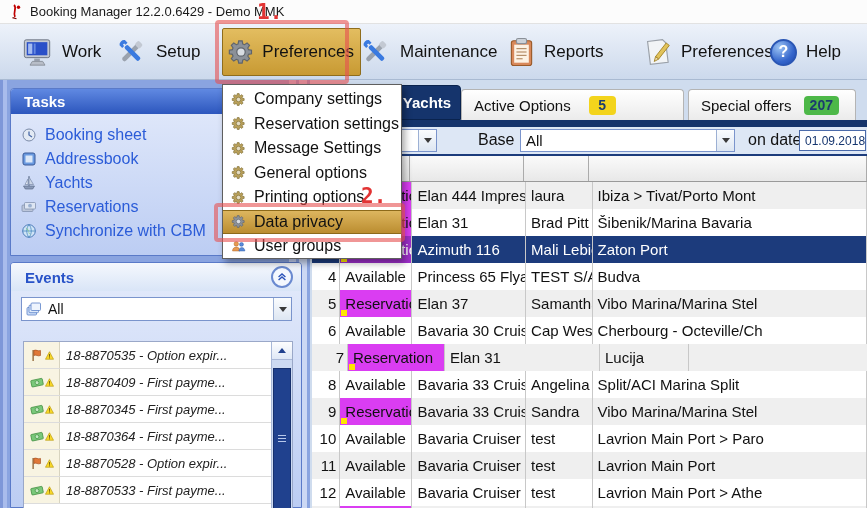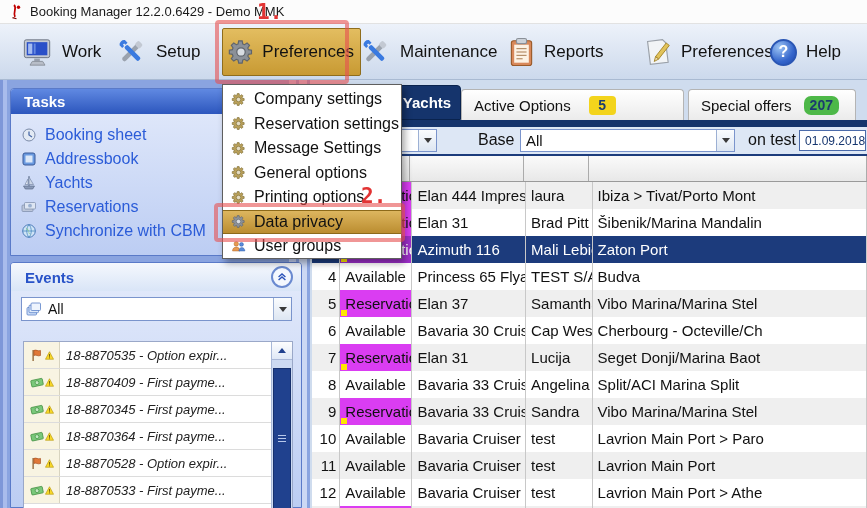--- a/index.html
+++ b/index.html
@@ -95,21 +95,21 @@
   .tab-active { left:83px; top:5px; width:68px; height:35px; background:#15346c;
     color:#fff; font-weight:bold; justify-content:center; border:1px solid #0a234e; }
   .tab-inactive { top:9px; height:31px; background:linear-gradient(#ffffff,#ebebeb);
     border:1px solid #b4b4b4; border-bottom:none; color:#111; padding:0 12px; }
   #tab-options { left:151px; width:223px;text-align:center; }
   #tab-special { left:378px; width:168px; }
   .badge { min-width:27px; height:19px; border-radius:4px; display:flex;
     align-items:center; justify-content:center; font-weight:bold; font-size:14px;
     color:#1c3c6e; padding:0 6px; }
   .badge-yellow { background:#f3d41c; margin-left:18px; }
-  .badge-green  { background:#4db848; margin-left:12px;border-radius:7px; }
+  .badge-green  { background:#4db848; margin-left:12px; }
   .tabstrip { position:absolute; left:0; top:40px; width:557px; height:7px; background:#15346c; }
 
   .filter-row { position:absolute; left:0; top:47px; width:557px; height:27px;
     background:#dde7f5; }
   .dd { position:absolute; top:2px; height:23px; background:#fff;
     border:1px solid #7a94cc; display:flex; align-items:center; }
   .dd .dd-val { flex:1; font-size:15px; color:#111; padding-left:5px; white-space:nowrap; overflow:hidden; }
   #dd-hidden { left:5px; width:122px; }
   #dd-base { left:210px; width:215px; }
   .flt-label-txt { position:absolute; top:4px; font-size:16px; color:#111; }
@@ -454,21 +454,21 @@
             <span class="caret"></span>
           </span>
       </div>
       <span class="flt-label-txt" id="lbl-base">Base</span>
       <div class="dd" id="dd-base">
         <span class="dd-val">All</span>
         <span class="caret-box">
             <span class="caret"></span>
           </span>
       </div>
-      <span class="flt-label-txt" id="lbl-ondate">on test</span>
+      <span class="flt-label-txt" id="lbl-ondate">on date</span>
       <div class="date-field">01.09.2018</div>
     </div>
 
     <div class="table">
       <div class="thead">
         <div class="th c-num"></div>
         <div class="th c-status">Status</div>
         <div class="th c-model">Model</div>
         <div class="th c-yacht">Yacht</div>
         <div class="th c-base">Base</div>
@@ -481,21 +481,21 @@
             <div class="cell c-model">Elan 444 Impression</div>
             <div class="cell c-yacht">laura</div>
             <div class="cell c-base">Ibiza &gt; Tivat/Porto Mont</div>
           </div>
 
           <div class="trow">
             <div class="cell c-num">2</div>
             <div class="cell c-status reservation">Reservation</div>
             <div class="cell c-model">Elan 31</div>
             <div class="cell c-yacht">Brad Pitt</div>
-            <div class="cell c-base">Šibenik/Marina Mandalin</div>
+            <div class="cell c-base">Šibenik/Marina Bavaria</div>
           </div>
 
           <div class="trow selected">
             <div class="cell c-num">3</div>
             <div class="cell c-status reservation">Reservation</div>
             <div class="cell c-model">Azimuth 116</div>
             <div class="cell c-yacht">Mali Lebić</div>
             <div class="cell c-base">Zaton Port</div>
           </div>
 
@@ -521,21 +521,20 @@
             <div class="cell c-model">Bavaria 30 Cruiser</div>
             <div class="cell c-yacht">Cap West</div>
             <div class="cell c-base">Cherbourg - Octeville/Ch</div>
           </div>
 
           <div class="trow">
             <div class="cell c-num">7</div>
             <div class="cell c-status reservation">Reservation</div>
             <div class="cell c-model">Elan 31</div>
             <div class="cell c-yacht">Lucija</div>
-            <div class="cell c-base">Seget Donji/Marina Baot</div>
           </div>
 
           <div class="trow">
             <div class="cell c-num">8</div>
             <div class="cell c-status available">Available</div>
             <div class="cell c-model">Bavaria 33 Cruiser</div>
             <div class="cell c-yacht">Angelina</div>
             <div class="cell c-base">Split/ACI Marina Split</div>
           </div>
 

